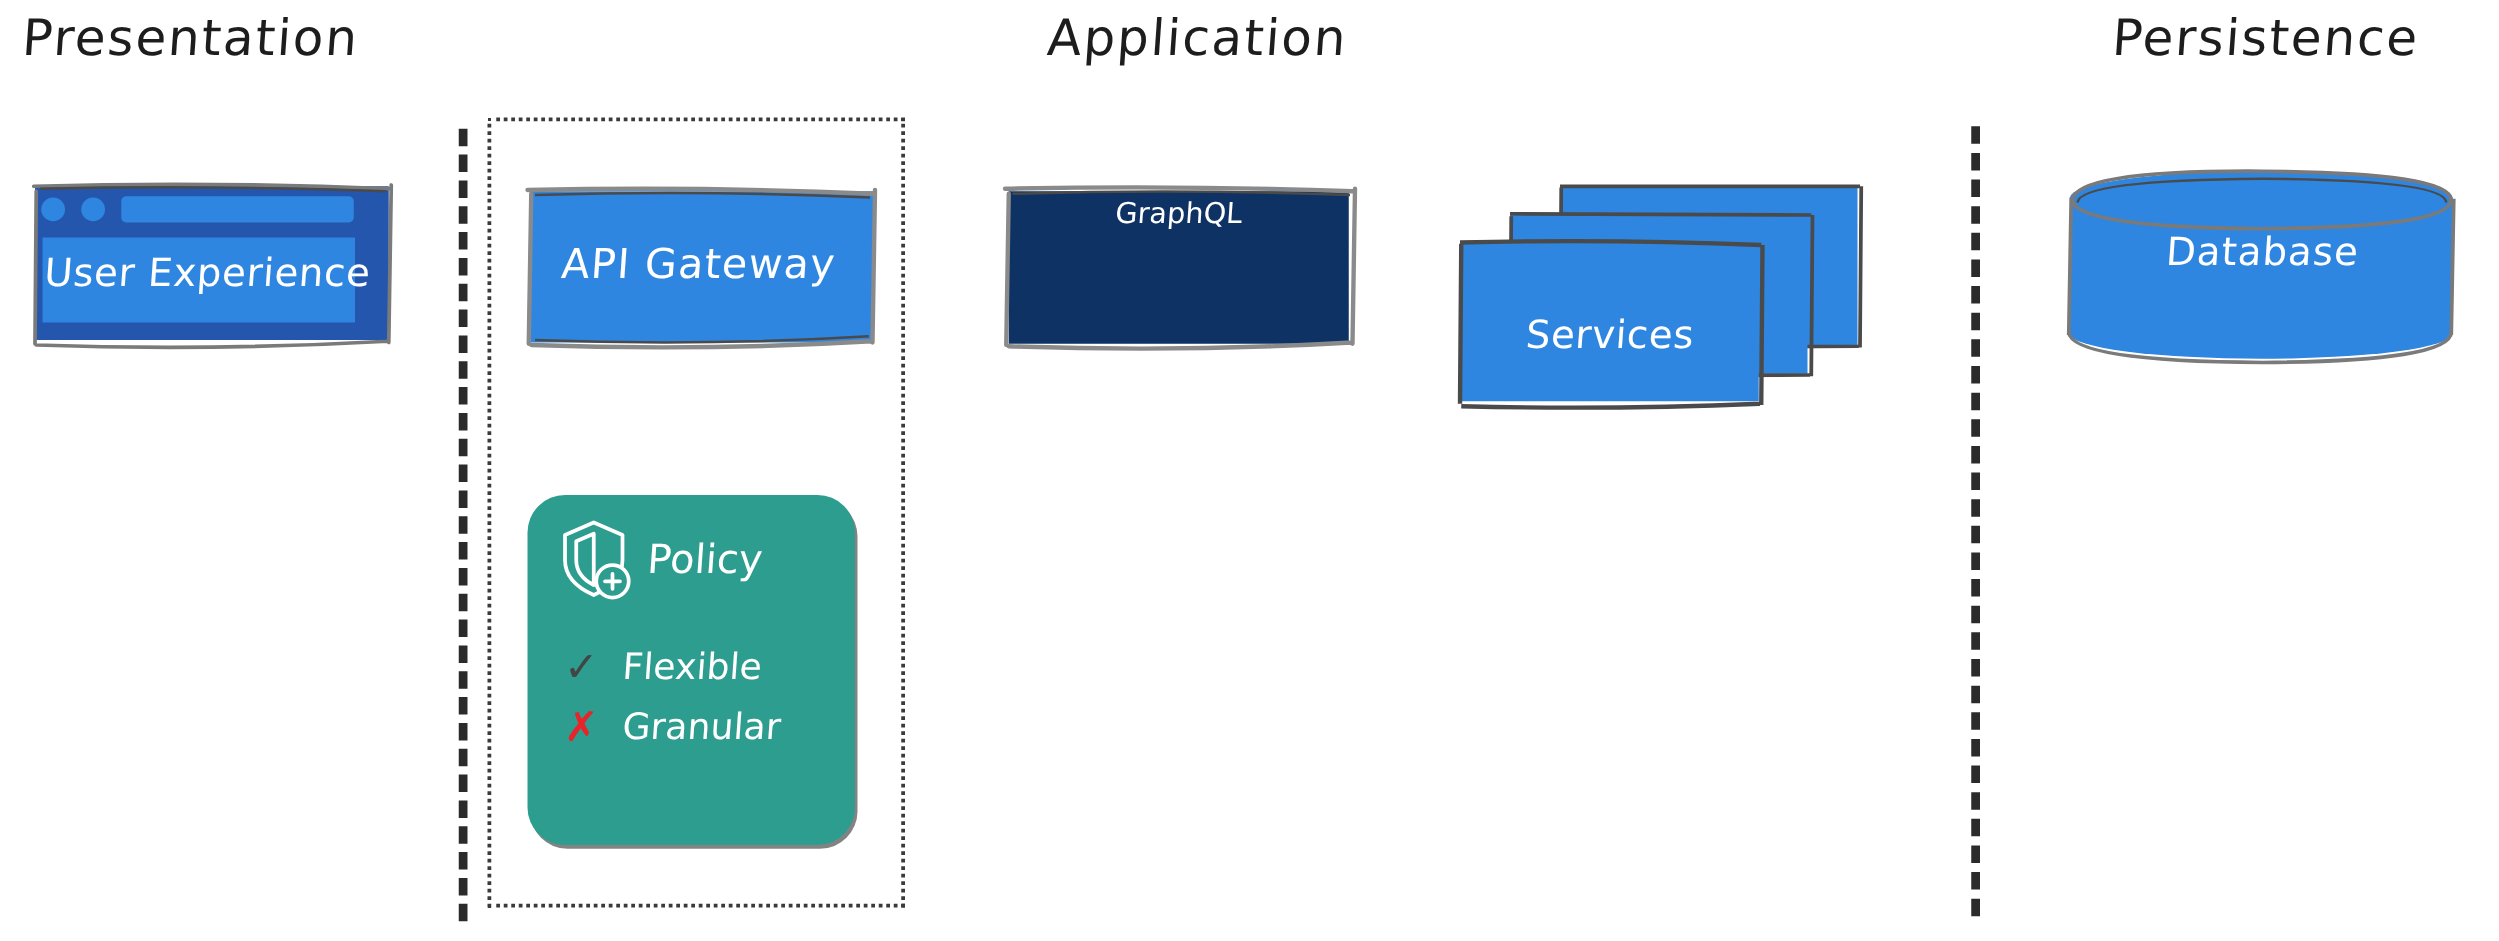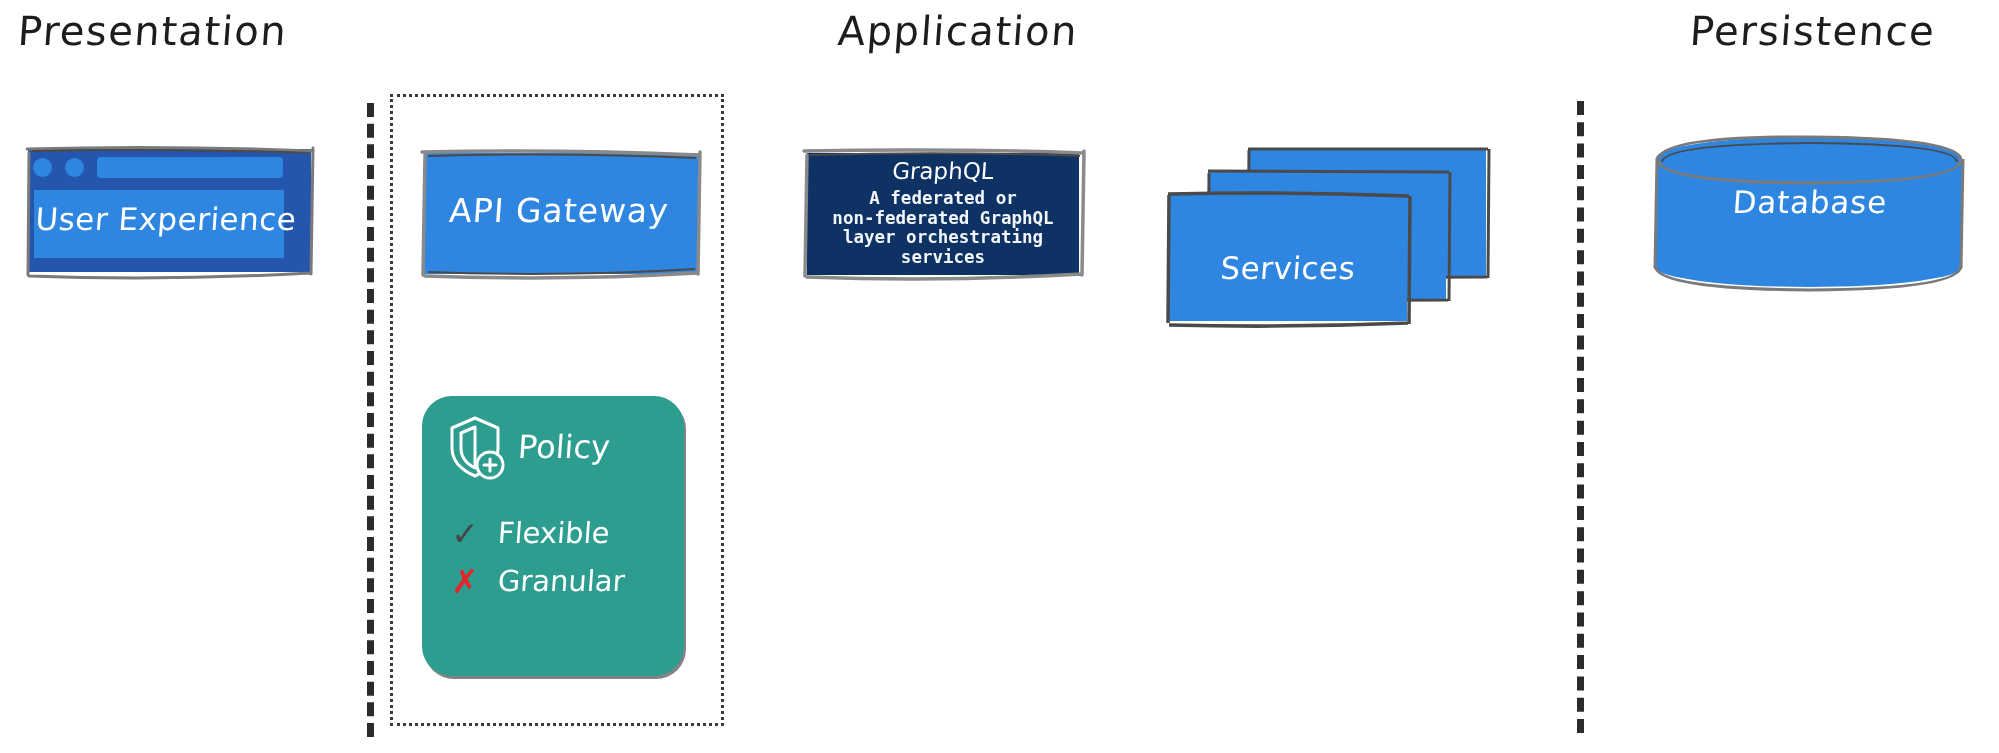--- a/index.html
+++ b/index.html
@@ -288,24 +288,20 @@
     <div class="card-label">API Gateway</div>
     <svg width="292" height="134" viewBox="0 0 292 134" fill="none">
       <path d="M11 7 L9 127 M8 4 Q148 1 284 7 M286 4 L284 126 M11 128 Q148 133 283 125" stroke="#8a8a8a" stroke-width="3.5" stroke-linecap="round" fill="none"></path>
       <path d="M14 8 Q150 4 282 10 M14 124 Q150 129 281 121" stroke="#4a4a4a" stroke-width="2" fill="none"></path>
     </svg>
   </div>
 
   <div class="sketch" id="graphql-card">
     <div id="graphql-fill"></div>
     <div id="graphql-title">GraphQL</div>
-    <div id="graphql-desc">A federated or
-non-federated GraphQL
-layer orchestrating
-services</div>
     <svg width="292" height="134" viewBox="0 0 292 134" fill="none">
       <path d="M10 7 L8 128 M7 3 Q148 0 285 5 M287 3 L285 127 M10 129 Q148 134 284 126" stroke="#8a8a8a" stroke-width="3.5" stroke-linecap="round" fill="none"></path>
       <path d="M13 7 Q150 3 283 8" stroke="#4a4a4a" stroke-width="2" fill="none"></path>
     </svg>
   </div>
 
   <div class="sketch" id="services-stack">
     <div class="service-sheet" id="service-sheet-3"></div>
     <svg class="abs" style="left:78px; top:2px;" width="248" height="136" viewBox="0 0 248 136" fill="none">
       <path d="M3 3 L2 129 M2 2 L242 2 M243 2 L242 131 M3 131 L241 130" stroke="#4a4a4a" stroke-width="3" fill="none"></path>

